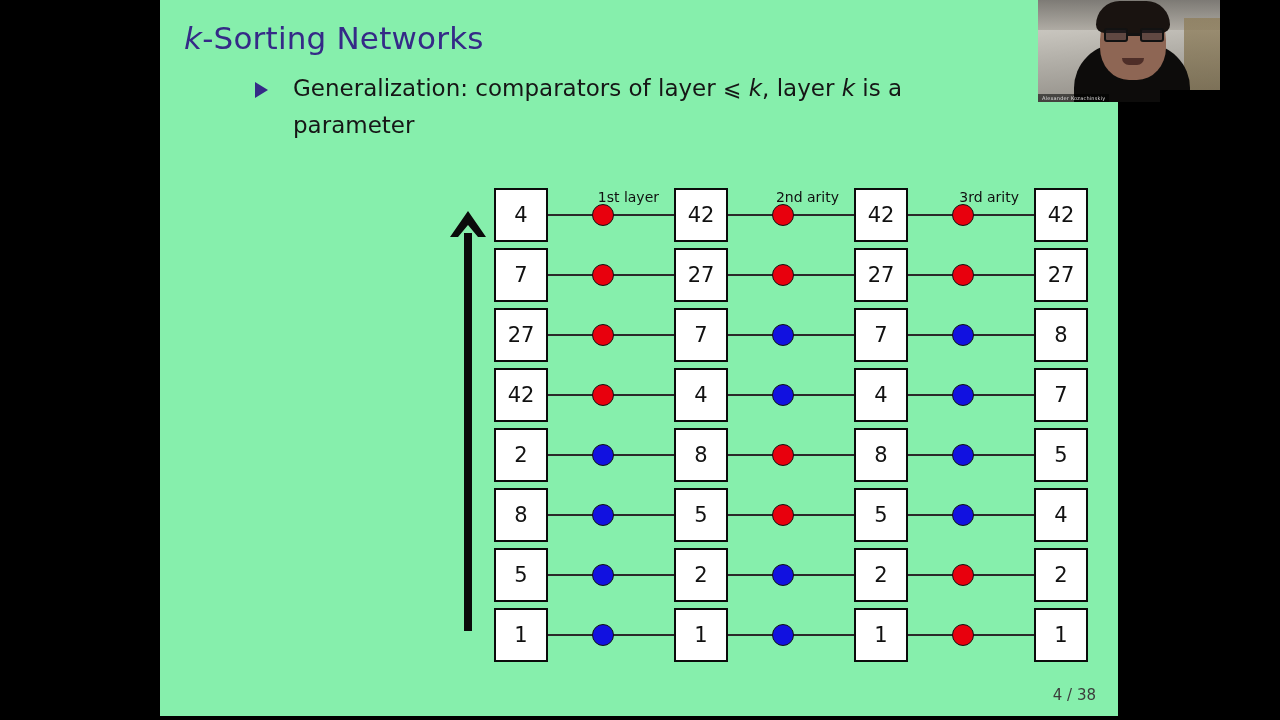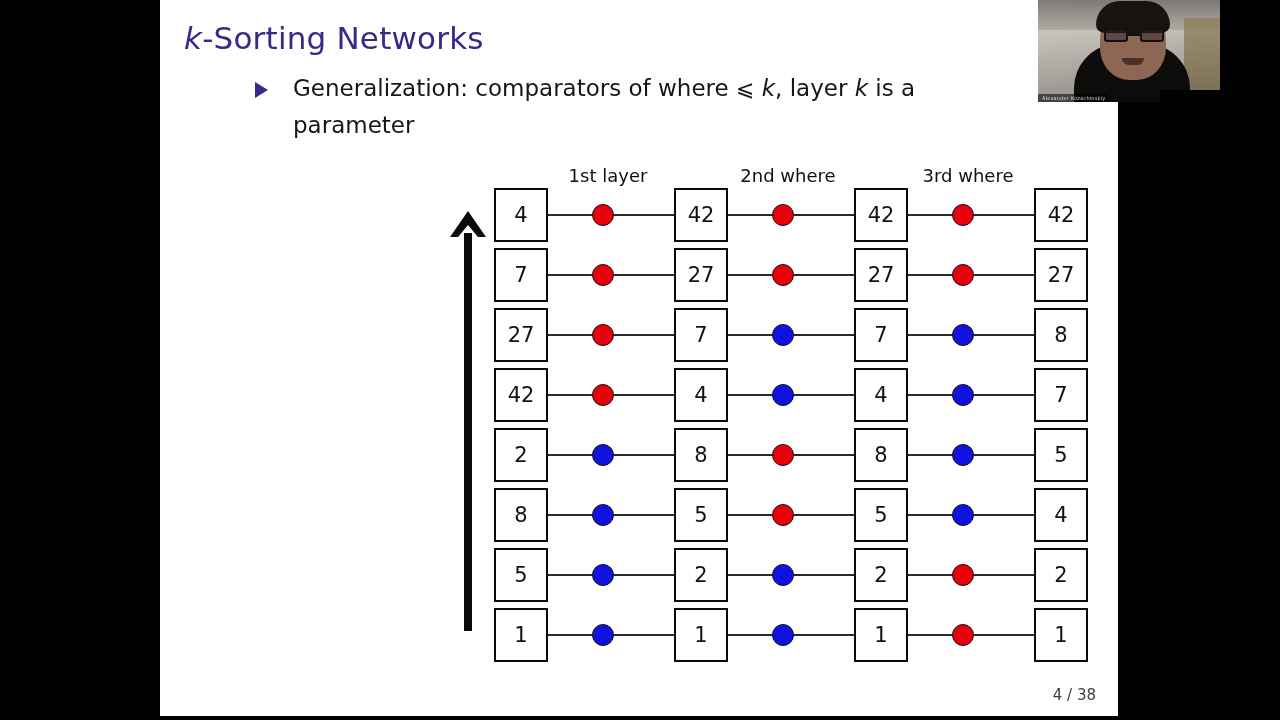--- a/index.html
+++ b/index.html
@@ -21,21 +21,21 @@
     background: #000000;
   }
 
   
   #slide {
     position: absolute;
     left: 160px;
     top: 0px;
     width: 958px;
     height: 716px;
-    background: #ffffff;
+    background: #86efac;
   }
 
   
   .slide-title {
     position: absolute;
     left: 24px;
     top: 20px;
     font-family: "DejaVu Sans", sans-serif;
     font-size: 31px;
     color: #352a87;
@@ -91,25 +91,26 @@
   }
 
   .up-arrow {
     position: absolute;
     left: 168px;
     top: 46px;
   }
 
   .layer-label {
     position: absolute;
-    font-size: 18px;
+    font-size: 14px;
     color: #101010;
     font-family: "DejaVu Sans", sans-serif;
     white-space: nowrap;
-    text-align: center;
+    text-align: right;
+    margin-top: 24px;
   }
 
   .col {
     position: absolute;
     top: 23px;
     width: 56px;
   }
   .cell {
     position: absolute;
     left: 0;
@@ -276,33 +277,33 @@
 <body>
 
 <div id="screen">
 
   <div id="slide">
 
     <div class="slide-title"><span class="ital">k</span><span>-Sorting Networks</span></div>
 
     <div class="bullet-row">
       <div class="bullet-marker"></div>
-      <div class="bullet-text"><span>Generalization:  comparators of where </span><span class="le">⩽</span><span> </span><span class="ital">k</span><span>, layer </span><span class="ital">k</span><span> is a</span><br><span>parameter</span></div>
+      <div class="bullet-text"><span>Generalization:  comparators of layer </span><span class="le">⩽</span><span> </span><span class="ital">k</span><span>, layer </span><span class="ital">k</span><span> is a</span><br><span>parameter</span></div>
     </div>
 
     <div id="diagram">
 
       <svg class="up-arrow" width="40" height="420" viewBox="0 0 40 420">
         <rect x="16" y="22" width="8" height="398" fill="#0b0b0b"></rect>
         <path d="M20 0 L38 26 L30 26 L20 14 L10 26 L2 26 Z" fill="#0b0b0b"></path>
       </svg>
 
       <div class="layer-label" style="left:277px; top:0px; width:102px;">1st layer</div>
-      <div class="layer-label" style="left:457px; top:0px; width:102px;">2nd where</div>
-      <div class="layer-label" style="left:637px; top:0px; width:102px;">3rd where</div>
+      <div class="layer-label" style="left:457px; top:0px; width:102px;">2nd arity</div>
+      <div class="layer-label" style="left:637px; top:0px; width:102px;">3rd arity</div>
 
       <div id="diagram-body">
           <div class="col" style="left: 214px;">
             <div class="cell" style="top: 0px;">4</div>
             <div class="cell" style="top: 60px;">7</div>
             <div class="cell" style="top: 120px;">27</div>
             <div class="cell" style="top: 180px;">42</div>
             <div class="cell" style="top: 240px;">2</div>
             <div class="cell" style="top: 300px;">8</div>
             <div class="cell" style="top: 360px;">5</div>

